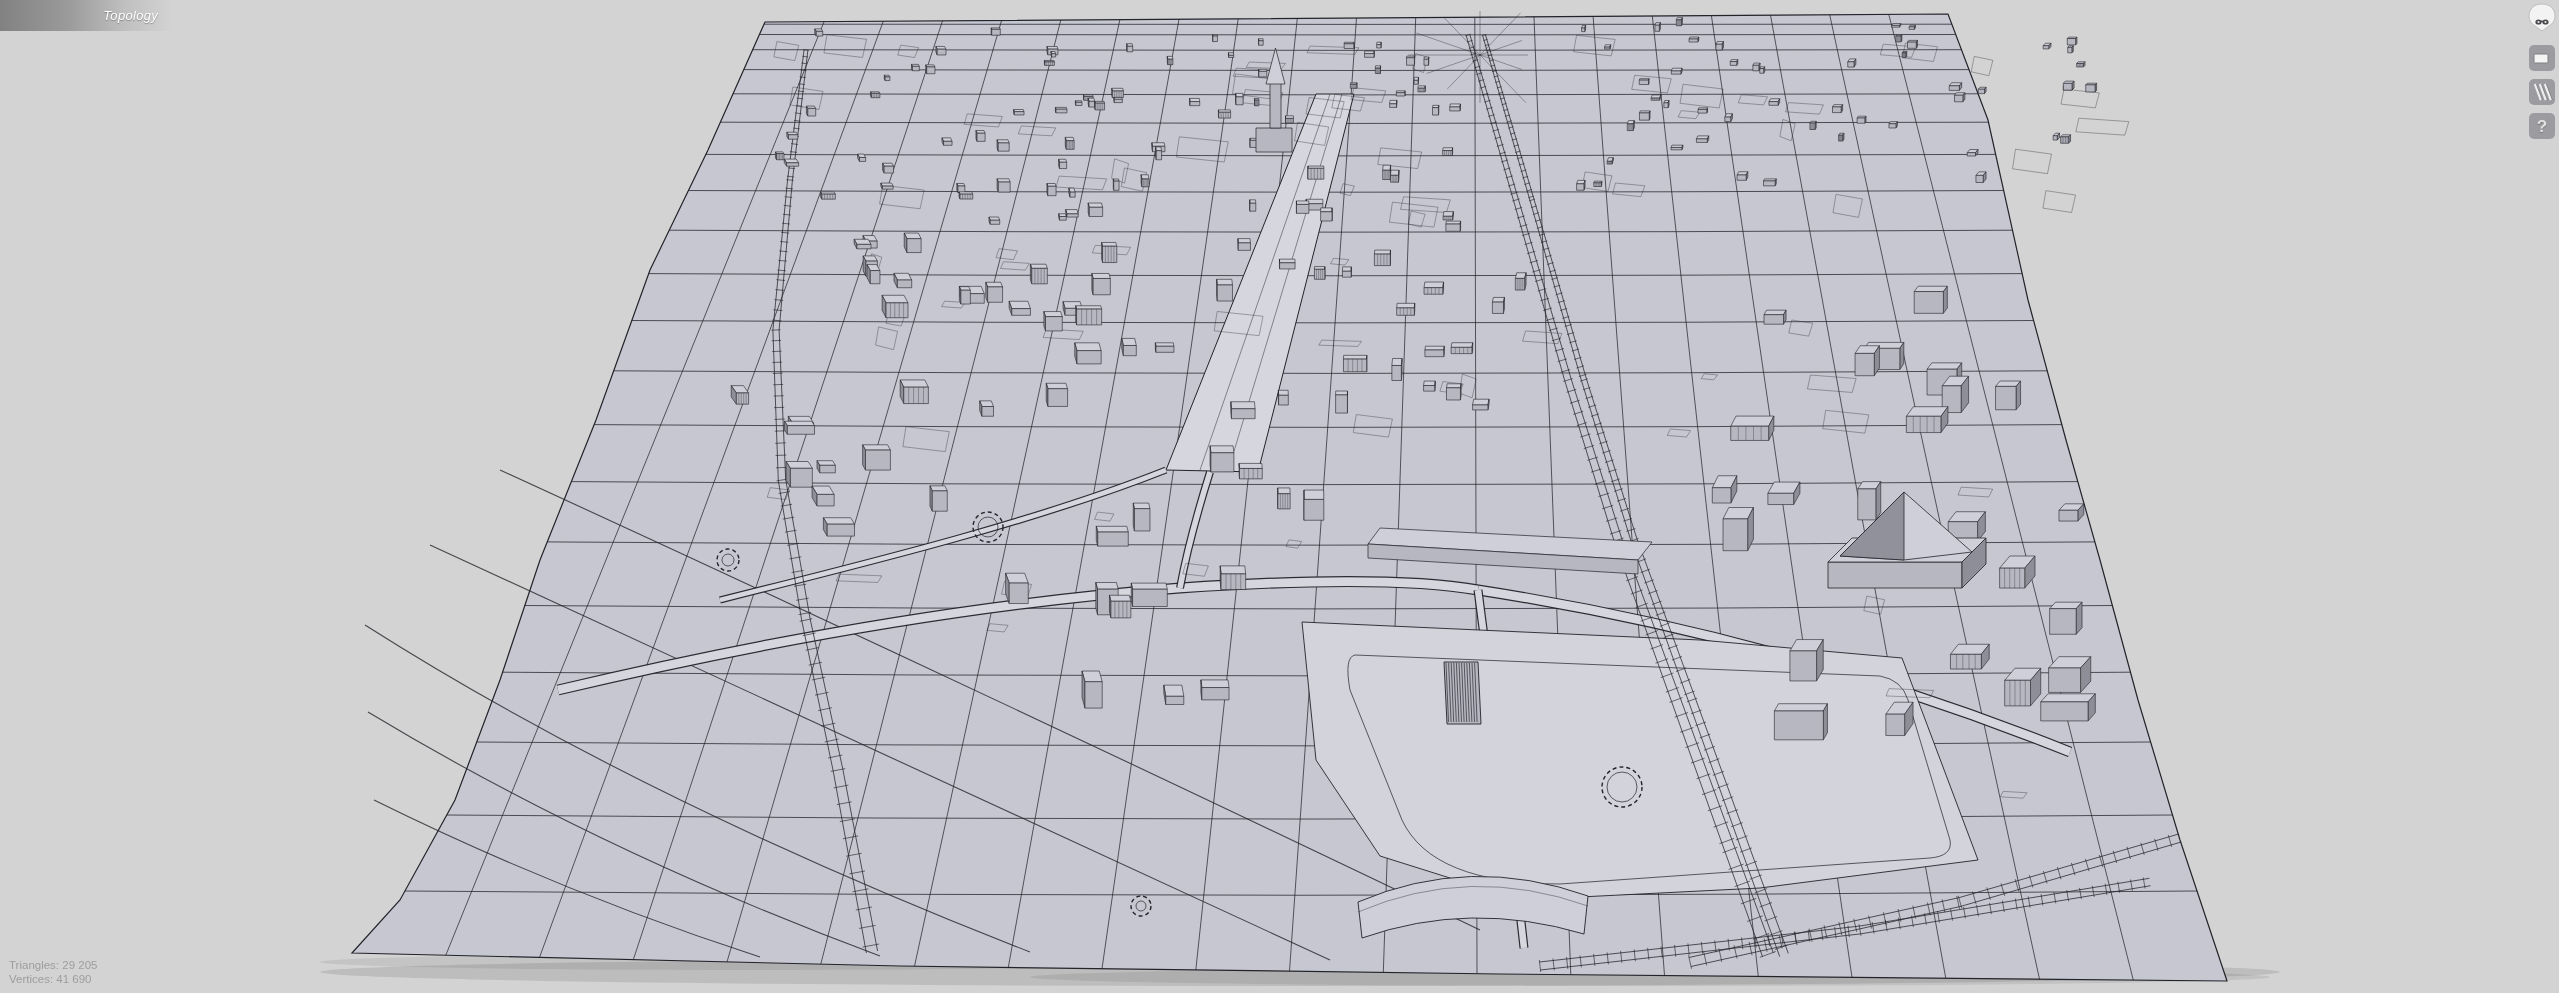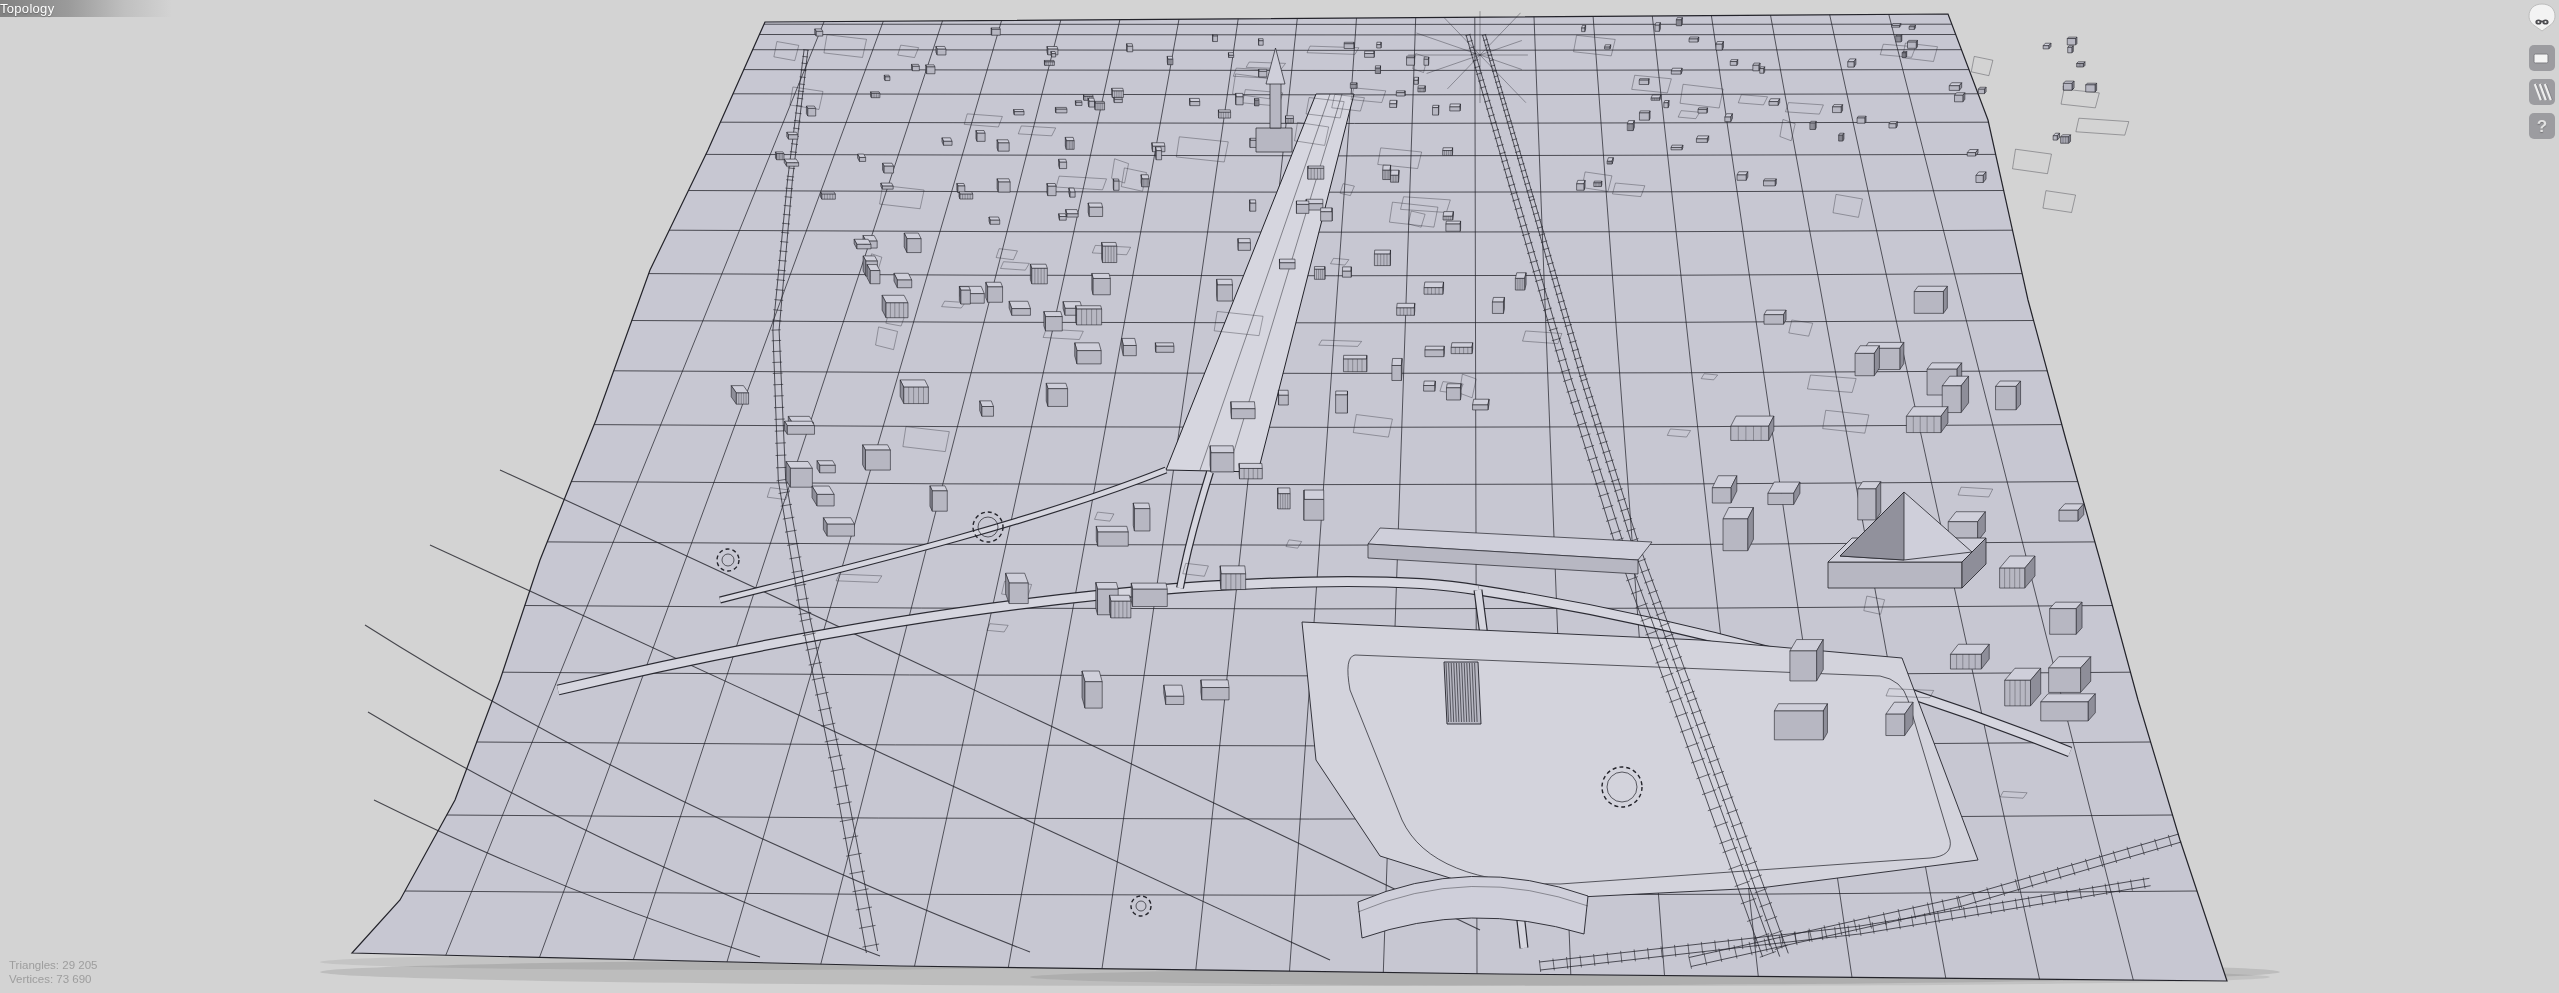--- a/index.html
+++ b/index.html
@@ -1,24 +1,24 @@
 <!DOCTYPE html>
 <html><head>
 <meta charset="utf-8">
 <style>
   html,body{margin:0;padding:0;width:2559px;height:993px;overflow:hidden;
     font-family:"Liberation Sans",sans-serif;background:#d3d3d3;}
   #viewport{position:absolute;inset:0;width:2559px;height:993px;cursor:default;}
   #scene{display:block;width:2559px;height:993px;}
 
   
-  #tab{position:absolute;left:0;top:0;height:17px;width:172px;
+  #tab{position:absolute;left:0;top:0;height:31px;width:172px;
     background:linear-gradient(to right, rgba(125,125,125,.95) 0%, rgba(150,150,150,.92) 40%,
       rgba(175,175,175,.55) 72%, rgba(211,211,211,0) 100%);
-    display:flex;align-items:center;justify-content:flex-start;}
+    display:flex;align-items:center;justify-content:flex-end;font-style:italic;}
   #tab span{color:#ffffff;font-size:13px;letter-spacing:.3px;
     text-shadow:0 1px 1px rgba(80,80,80,.55);padding-right:14px;}
 
   
   #toolbar{position:absolute;right:2px;top:2px;width:30px;}
   .tbtn{display:block;width:26px;height:26px;margin:0 0 8px 2px;border:none;
     border-radius:5px;background:#9c9ca0;padding:0;cursor:pointer;
     display:flex;align-items:center;justify-content:center;}
   #logo{width:30px;height:32px;background:transparent;border:none;margin:1px 0 10px 0;
     padding:0;cursor:pointer;display:block;}
@@ -974,14 +974,14 @@
       </g>
     </svg>
   </button>
   <button class="tbtn">
     <span class="qmark">?</span>
   </button>
 </div>
 
 <div id="stats">
   <div>Triangles: 29 205</div>
-  <div>Vertices: 73 690</div>
+  <div>Vertices: 41 690</div>
 </div>
 
 </body></html>

